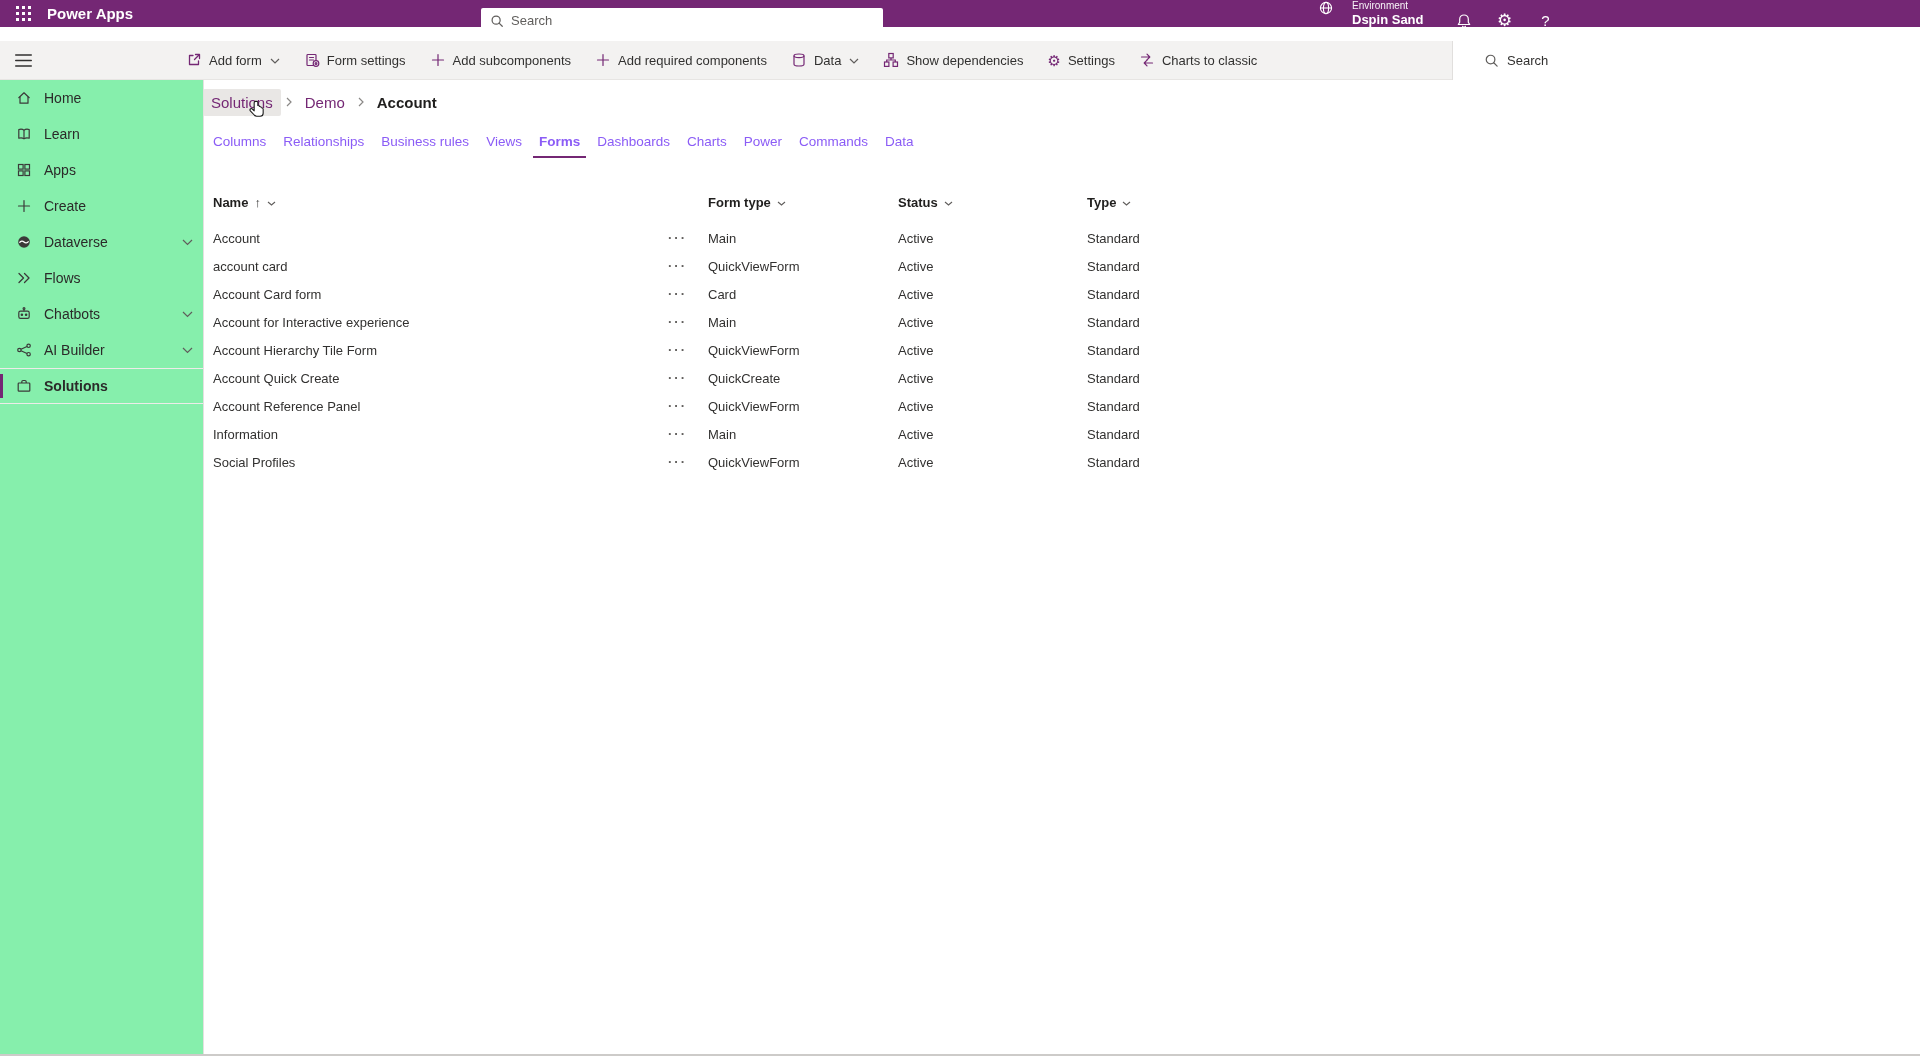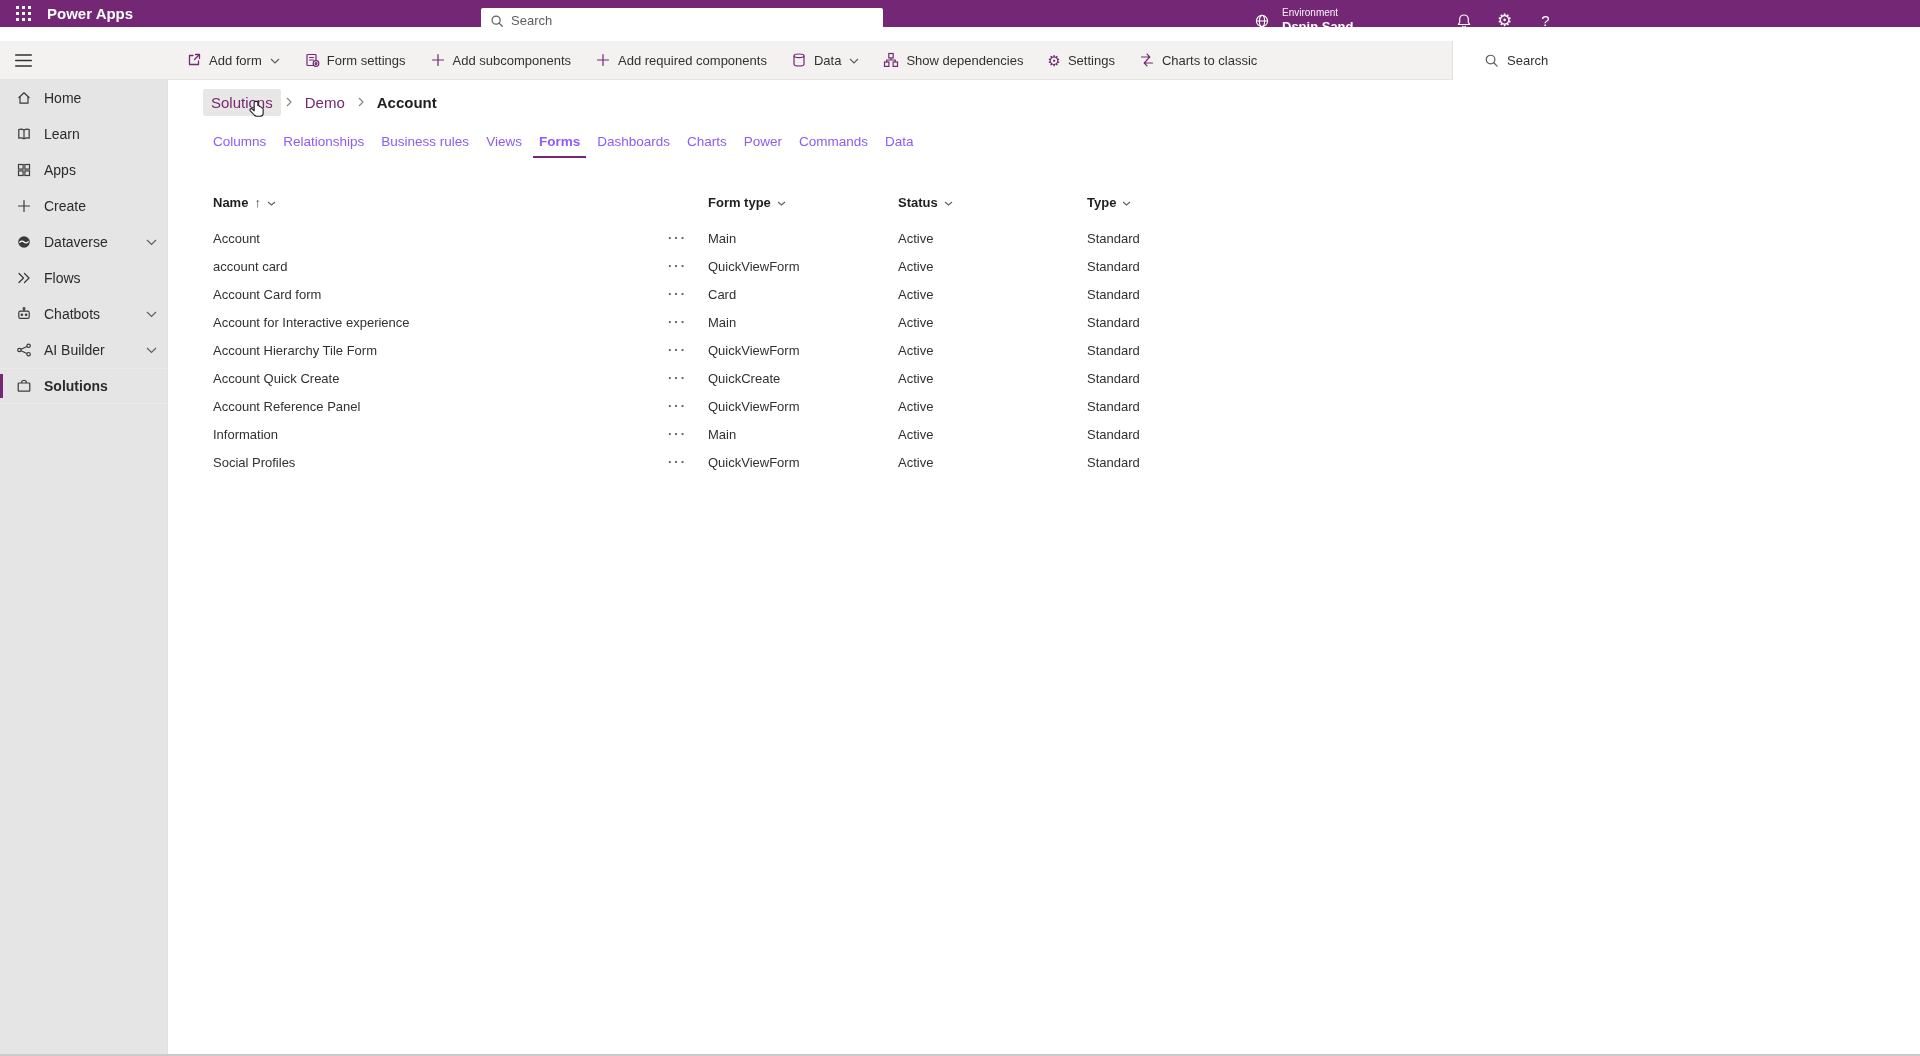--- a/index.html
+++ b/index.html
@@ -10,21 +10,21 @@
 
   
   .topbar{position:absolute;left:0;top:0;right:0;height:27px;background:#742774;color:#fff;
     display:flex;align-items:center;z-index:6}
   .waffle{width:47px;height:41px;justify-content:center}
   .app-title{font-size:15px;font-weight:700;cursor:pointer}
   .topbar-search{position:absolute;left:481px;top:8px;width:402px;height:25px;background:#fff;
     border-radius:2px;display:flex;align-items:center;gap:7px;padding:0 9px;color:#605e5c}
   .topbar-search input{flex:1;border:0;outline:0;background:transparent;font-size:13px;color:#323130}
   .topbar-search input::placeholder{color:#605e5c}
-  .env{position:absolute;left:1254px;top:0;height:41px;display:flex;align-items:center;gap:12px;cursor:pointer}
+  .env{position:absolute;left:1318px;top:0;height:41px;display:flex;align-items:flex-start;gap:18px;cursor:pointer}
   .env-label{font-size:10px;line-height:12px;opacity:.95}
   .env-name{font-size:13px;font-weight:700;line-height:15px}
   .tb-cluster{position:absolute;left:1443px;top:0;height:41px;display:flex}
   .tb-btn{width:41px;height:41px;justify-content:center}
   .gear-glyph{font-size:17px;line-height:1}
   .help-glyph{font-size:15px;line-height:1}
 
   
   .cmdbar{position:absolute;left:0;right:0;top:41px;height:39px;background:#f3f2f1;
     display:flex;align-items:center;border-bottom:1px solid #e7e5e3}
@@ -32,21 +32,21 @@
   .cmd-items{display:flex;align-items:center;margin-left:186px;gap:24px}
   .cmd{gap:7px;font-size:13px;color:#323130;height:39px}
   .cicon{color:#742774}
   .chev{color:#605e5c;margin-left:1px;margin-top:2px}
   .cmd-search{position:absolute;left:1452px;right:0;top:0;bottom:-1px;background:#fff;
     border-left:1px solid #e1dfdd;display:flex;align-items:center;gap:8px;padding-left:31px;
     color:#323130;cursor:pointer}
   .cmd-search .sicon{color:#605e5c}
 
   
-  .sidebar{position:absolute;left:0;top:80px;bottom:2px;width:168px;background:#e5e5e5;
+  .sidebar{position:absolute;left:0;top:80px;bottom:2px;width:204px;background:#86efac;
     border-right:1px solid #e3e1df;z-index:2}
   .nav-item{display:flex;align-items:center;height:36px;padding:0 10px 0 16px;gap:12px;
     font-size:14px;color:#2b2a29;cursor:pointer;position:relative}
   .nav-item .nicon{color:#3b3a39}
   .nav-label{flex:1}
   .nav-chev{color:#605e5c}
   .nav-item.selected{font-weight:700;border-top:1px solid #edebe9;border-bottom:1px solid #edebe9}
   .nav-item.selected::before{content:"";position:absolute;left:0;top:5px;bottom:5px;width:3px;background:#742774}
 
   

